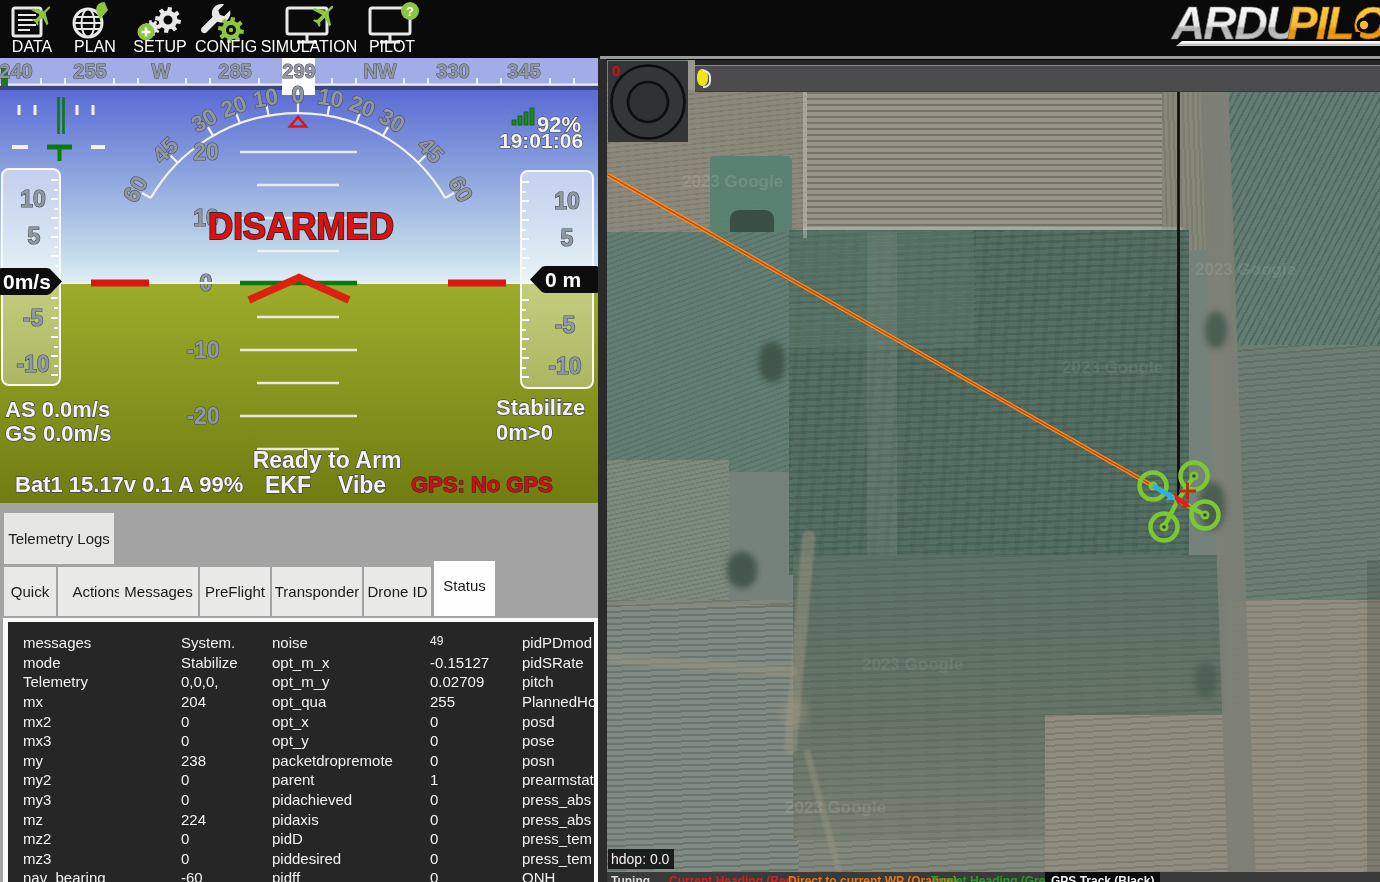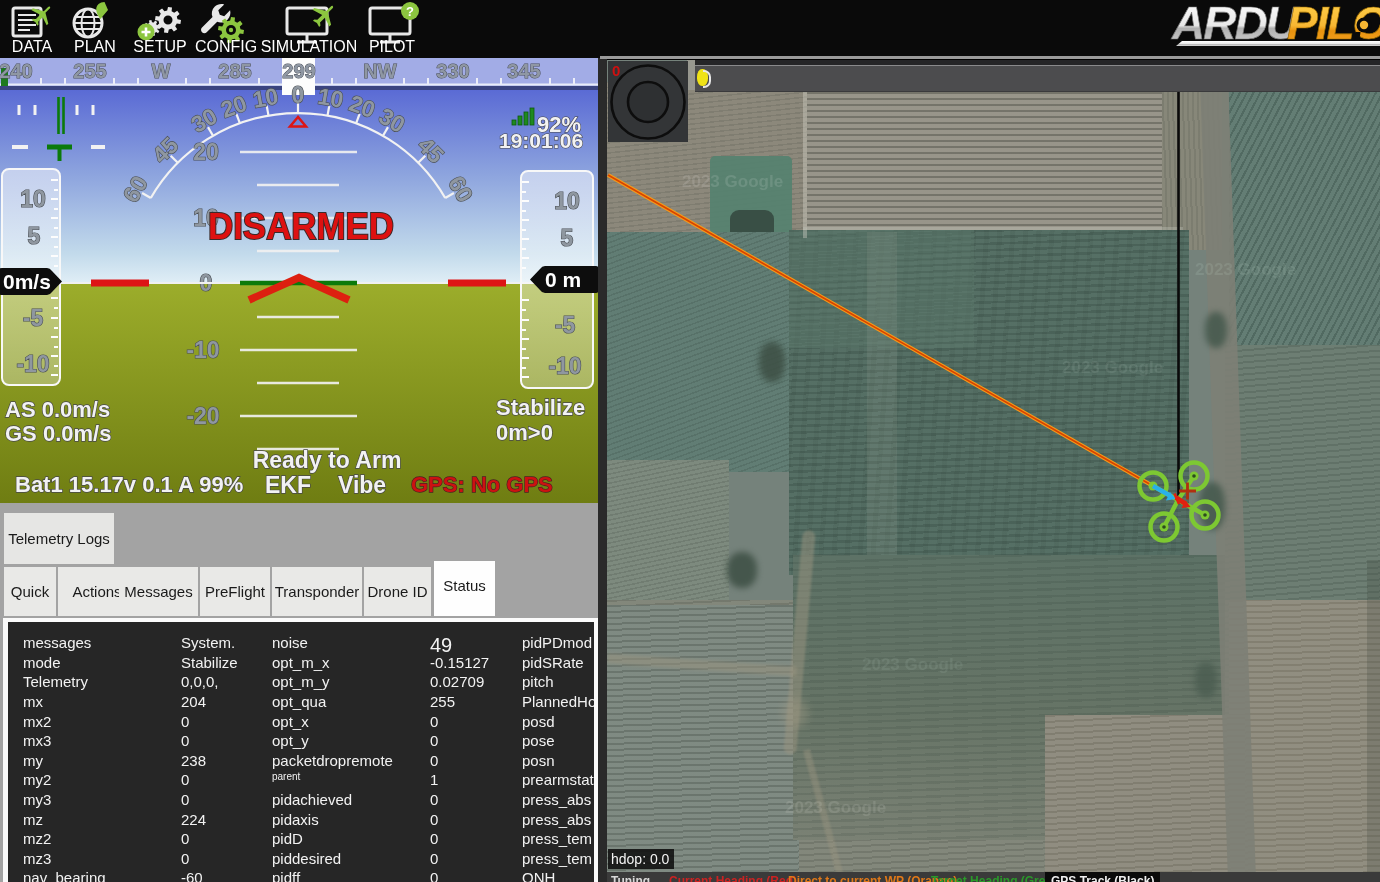--- a/index.html
+++ b/index.html
@@ -323,21 +323,21 @@
 <div class="tab" style="left:119px;top:64px;width:79px;height:49px;line-height:49px;">Messages</div>
 <div class="tab" style="left:200px;top:64px;width:70px;height:49px;line-height:49px;">PreFlight</div>
 <div class="tab" style="left:272px;top:64px;width:90px;height:49px;line-height:49px;">Transponder</div>
 <div class="tab" style="left:364px;top:64px;width:67px;height:49px;line-height:49px;">Drone ID</div>
 <div class="tab" style="left:434px;top:58px;width:61px;height:55px;line-height:50px;background:#fefefe;">Status</div>
 <div class="abs" style="left:3px;top:115px;width:596px;height:264px;background:#fbfbfb;">
 <div class="abs" style="left:5px;top:4px;width:586px;height:260px;background:#262626;overflow:hidden;" id="stattbl">
         <div class="abs" style="left:15px;top:12.2px;font-size:15px;color:#f2f2f2;white-space:nowrap;">messages</div>
         <div class="abs" style="left:173px;top:12.2px;font-size:15px;color:#f2f2f2;white-space:nowrap;">System.</div>
         <div class="abs" style="left:264px;top:12.2px;font-size:15px;color:#f2f2f2;white-space:nowrap;">noise</div>
-        <div class="abs" style="left:422px;top:12.2px;font-size:20px;color:#f2f2f2;white-space:nowrap;">49</div>
+        <div class="abs" style="left:422px;top:12.2px;font-size:12px;color:#f2f2f2;white-space:nowrap;">49</div>
         <div class="abs" style="left:514px;top:12.2px;font-size:15px;color:#f2f2f2;white-space:nowrap;">pidPDmod</div>
         <div class="abs" style="left:15px;top:31.8px;font-size:15px;color:#f2f2f2;white-space:nowrap;">mode</div>
         <div class="abs" style="left:173px;top:31.8px;font-size:15px;color:#f2f2f2;white-space:nowrap;">Stabilize</div>
         <div class="abs" style="left:264px;top:31.8px;font-size:15px;color:#f2f2f2;white-space:nowrap;">opt_m_x</div>
         <div class="abs" style="left:422px;top:31.8px;font-size:15px;color:#f2f2f2;white-space:nowrap;">-0.15127</div>
         <div class="abs" style="left:514px;top:31.8px;font-size:15px;color:#f2f2f2;white-space:nowrap;">pidSRate</div>
         <div class="abs" style="left:15px;top:51.4px;font-size:15px;color:#f2f2f2;white-space:nowrap;">Telemetry</div>
         <div class="abs" style="left:173px;top:51.4px;font-size:15px;color:#f2f2f2;white-space:nowrap;">0,0,0,</div>
         <div class="abs" style="left:264px;top:51.4px;font-size:15px;color:#f2f2f2;white-space:nowrap;">opt_m_y</div>
         <div class="abs" style="left:422px;top:51.4px;font-size:15px;color:#f2f2f2;white-space:nowrap;">0.02709</div>
@@ -357,21 +357,21 @@
         <div class="abs" style="left:264px;top:110.2px;font-size:15px;color:#f2f2f2;white-space:nowrap;">opt_y</div>
         <div class="abs" style="left:422px;top:110.2px;font-size:15px;color:#f2f2f2;white-space:nowrap;">0</div>
         <div class="abs" style="left:514px;top:110.2px;font-size:15px;color:#f2f2f2;white-space:nowrap;">pose</div>
         <div class="abs" style="left:15px;top:129.8px;font-size:15px;color:#f2f2f2;white-space:nowrap;">my</div>
         <div class="abs" style="left:173px;top:129.8px;font-size:15px;color:#f2f2f2;white-space:nowrap;">238</div>
         <div class="abs" style="left:264px;top:129.8px;font-size:15px;color:#f2f2f2;white-space:nowrap;">packetdropremote</div>
         <div class="abs" style="left:422px;top:129.8px;font-size:15px;color:#f2f2f2;white-space:nowrap;">0</div>
         <div class="abs" style="left:514px;top:129.8px;font-size:15px;color:#f2f2f2;white-space:nowrap;">posn</div>
         <div class="abs" style="left:15px;top:149.4px;font-size:15px;color:#f2f2f2;white-space:nowrap;">my2</div>
         <div class="abs" style="left:173px;top:149.4px;font-size:15px;color:#f2f2f2;white-space:nowrap;">0</div>
-        <div class="abs" style="left:264px;top:149.4px;font-size:10px;color:#f2f2f2;white-space:nowrap;">parent</div>
+        <div class="abs" style="left:264px;top:149.4px;font-size:15px;color:#f2f2f2;white-space:nowrap;">parent</div>
         <div class="abs" style="left:422px;top:149.4px;font-size:15px;color:#f2f2f2;white-space:nowrap;">1</div>
         <div class="abs" style="left:514px;top:149.4px;font-size:15px;color:#f2f2f2;white-space:nowrap;">prearmstat</div>
         <div class="abs" style="left:15px;top:169.0px;font-size:15px;color:#f2f2f2;white-space:nowrap;">my3</div>
         <div class="abs" style="left:173px;top:169.0px;font-size:15px;color:#f2f2f2;white-space:nowrap;">0</div>
         <div class="abs" style="left:264px;top:169.0px;font-size:15px;color:#f2f2f2;white-space:nowrap;">pidachieved</div>
         <div class="abs" style="left:422px;top:169.0px;font-size:15px;color:#f2f2f2;white-space:nowrap;">0</div>
         <div class="abs" style="left:514px;top:169.0px;font-size:15px;color:#f2f2f2;white-space:nowrap;">press_abs</div>
         <div class="abs" style="left:15px;top:188.6px;font-size:15px;color:#f2f2f2;white-space:nowrap;">mz</div>
         <div class="abs" style="left:173px;top:188.6px;font-size:15px;color:#f2f2f2;white-space:nowrap;">224</div>
         <div class="abs" style="left:264px;top:188.6px;font-size:15px;color:#f2f2f2;white-space:nowrap;">pidaxis</div>

